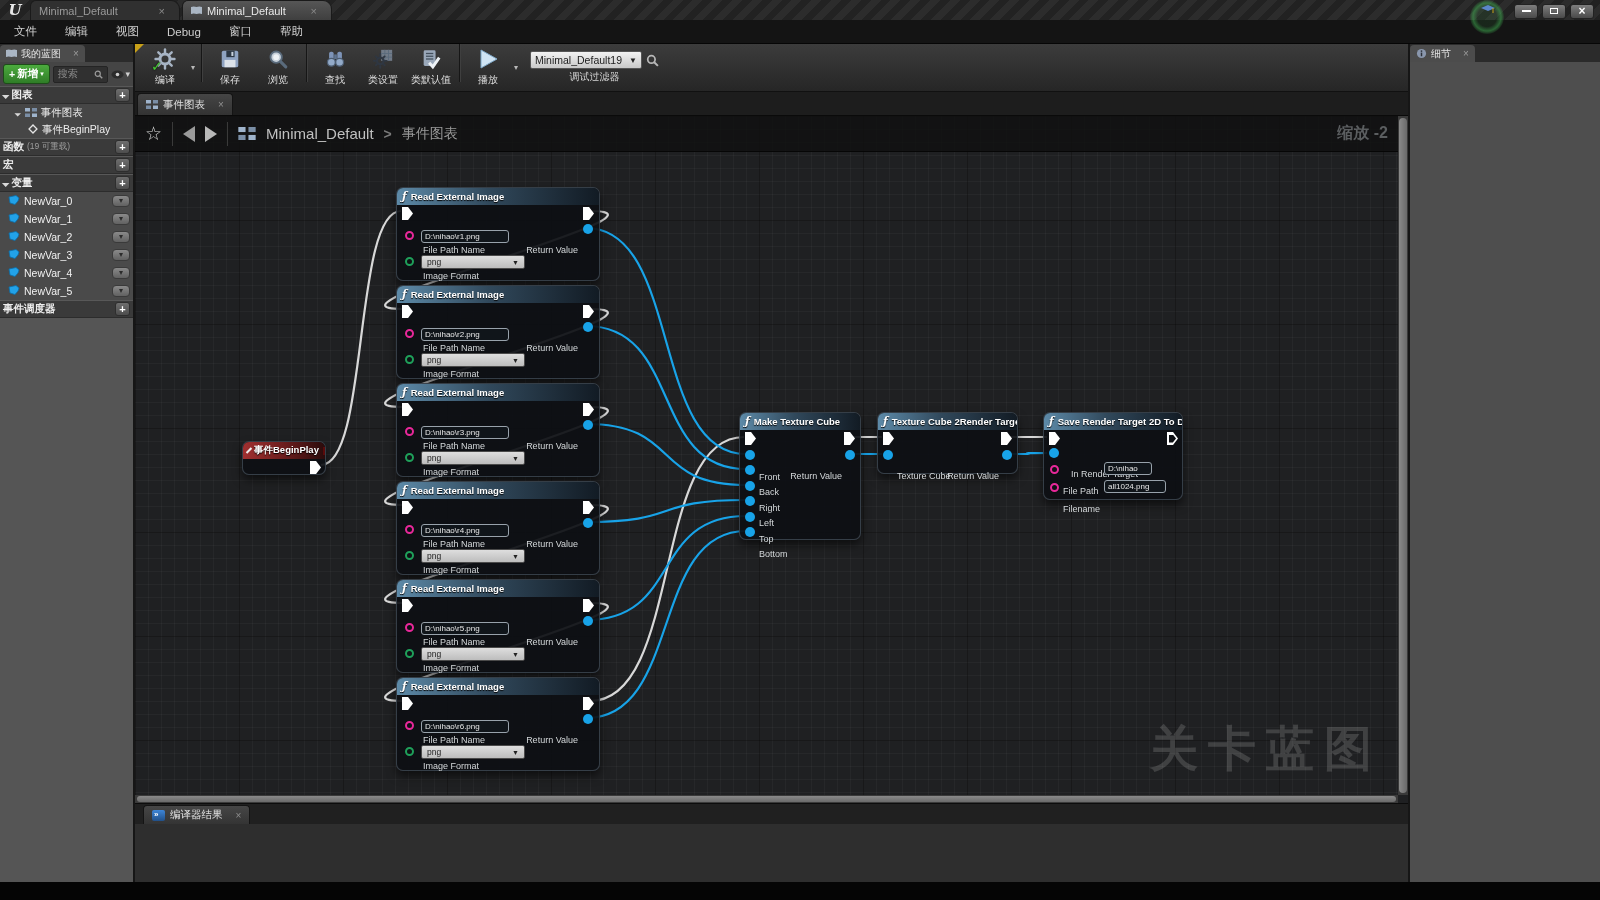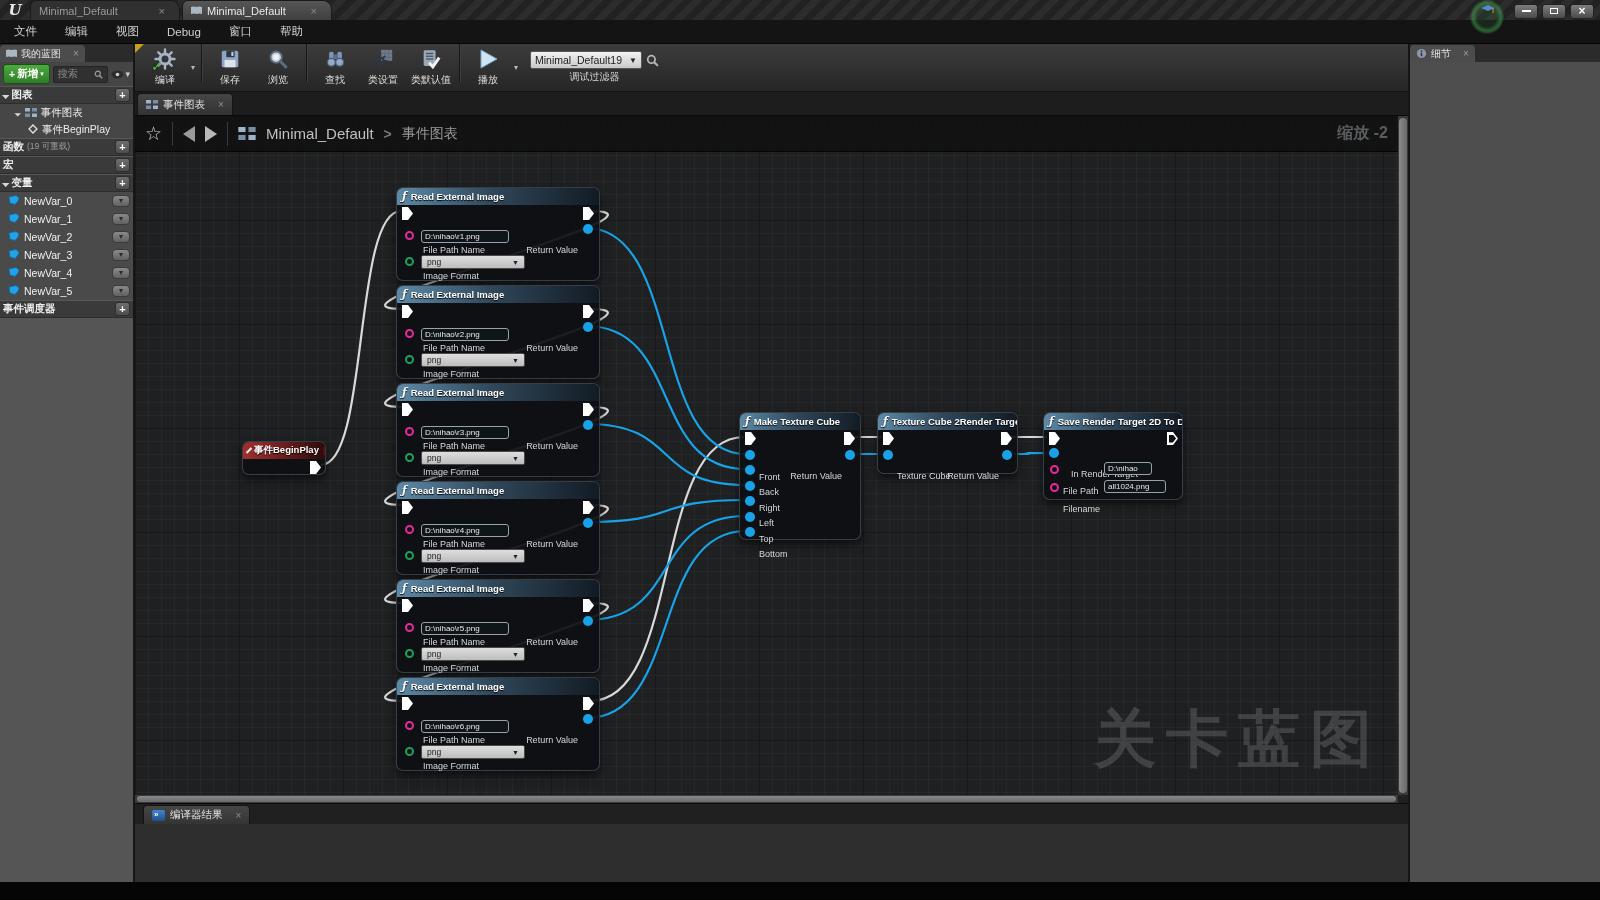--- a/index.html
+++ b/index.html
@@ -110,21 +110,21 @@
   .crumbbar .star { color:#d8d8d8; font-size:19px; }
   .cdiv { width:1px; height:24px; background:#3a3a3a; }
   .navarrow { width:0; height:0; border-top:8px solid transparent; border-bottom:8px solid transparent; }
   .navarrow.back { border-right:12px solid #9a9a9a; }
   .navarrow.fwd { border-left:12px solid #b8b8b8; }
   .crumb-root { color:#c0c0c0; font-size:15px; }
   .crumb-sep { color:#7a7a7a; font-size:14px; font-weight:bold; }
   .crumb-cur { color:#9a9a9a; font-size:14px; }
   .zoomlabel { margin-left:auto; color:#5b5e60; font-size:16px; font-weight:bold; }
 
-  .watermark { position:absolute; right:16px; bottom:14px; font-size:62px; font-weight:bold;
+  .watermark { position:absolute; right:16px; bottom:14px; font-size:48px; font-weight:bold;
     color:rgba(255,255,255,0.15); letter-spacing:10px; pointer-events:none; }
 
   
   .gnode { position:absolute; background:rgba(13,15,19,0.93); border:1px solid rgba(130,150,170,0.35);
     border-radius:7px; box-shadow:0 5px 10px rgba(0,0,0,0.55); }
   .nhdr { height:17px; border-radius:6px 6px 0 0; display:flex; align-items:center; gap:4px; padding:0 6px 0 5px;
     font-size:9.5px; font-weight:bold; color:#fff; text-shadow:0 1px 1px #000; white-space:nowrap; overflow:hidden; }
   .nhdr.fn { background:linear-gradient(90deg,#5d8aa8 0%,#31495c 45%,#121b24 100%); }
   .nhdr.ev { background:linear-gradient(90deg,#a03030 0%,#6c1d1d 50%,#2a0b0b 100%); }
   .fsym { font-family:"DejaVu Serif",serif; font-style:italic; font-weight:bold; font-size:11px; color:#fff; }

